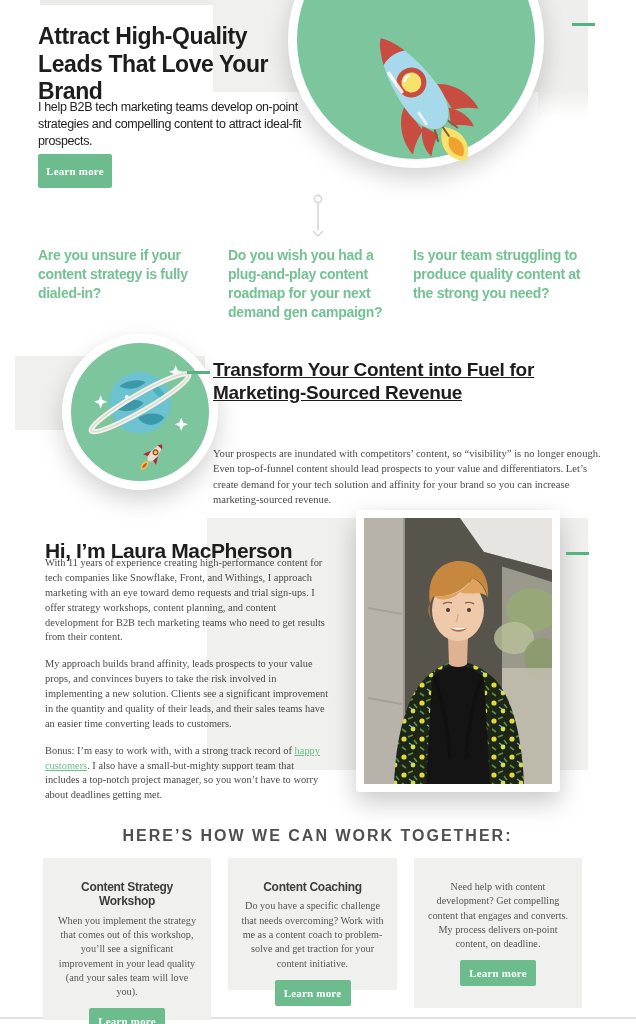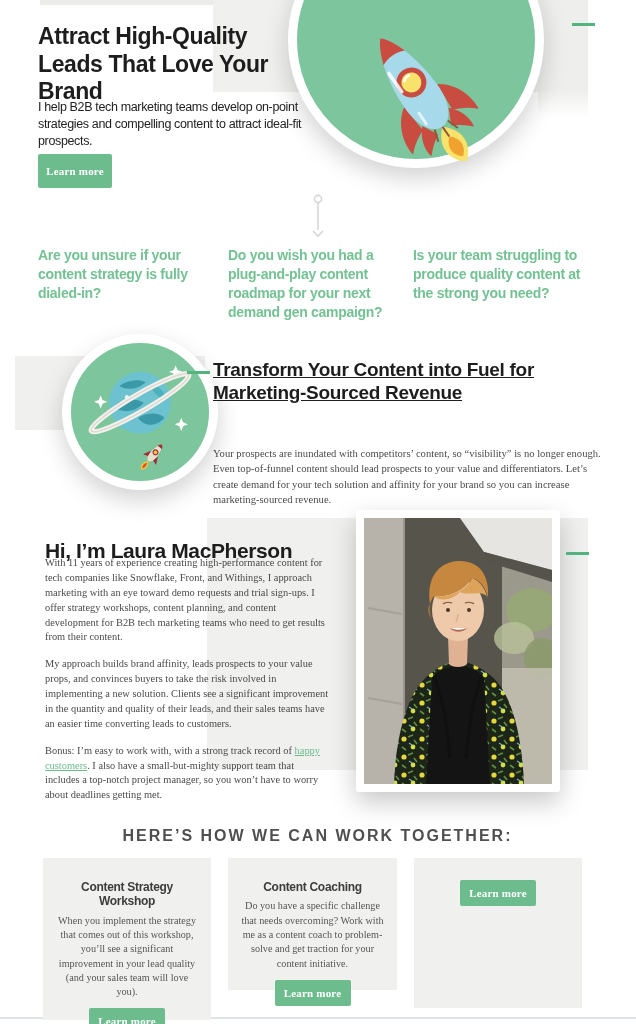--- a/index.html
+++ b/index.html
@@ -233,17 +233,18 @@
     <button class="btn btn-card">Learn more</button>
   </div>
 
   <div class="abs card card2">
     <h3>Content Coaching</h3>
     <p class="serif">Do you have a specific challenge that needs overcoming? Work with me as a content coach to problem-solve and get traction for your content initiative.</p>
     <button class="btn btn-card">Learn more</button>
   </div>
 
   <div class="abs card card3">
+    <p class="serif">Need help with content development? Get compelling content that engages and converts. My process delivers on-point content, on deadline.</p>
     <button class="btn btn-card">Learn more</button>
   </div>
 
   <div class="abs bottom-line"></div>
 </div>
 
 </body></html>

